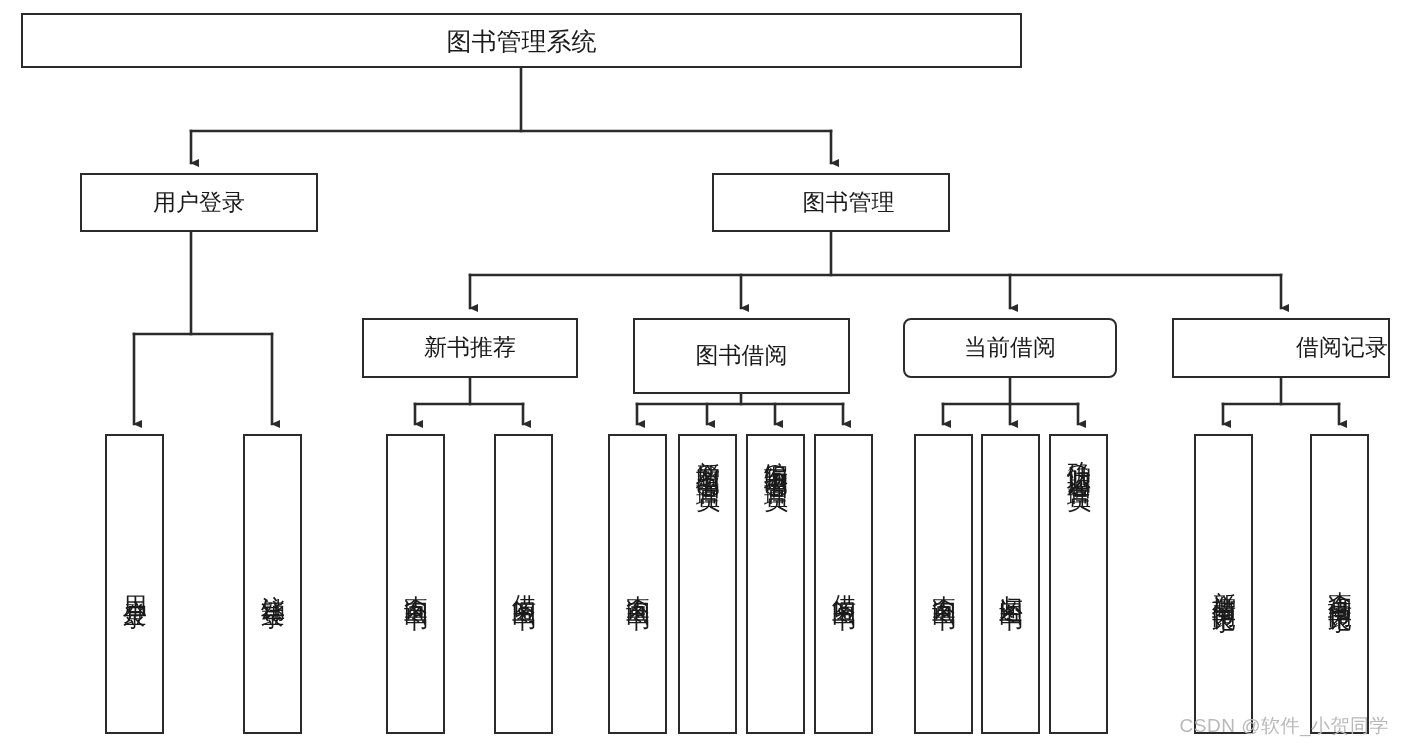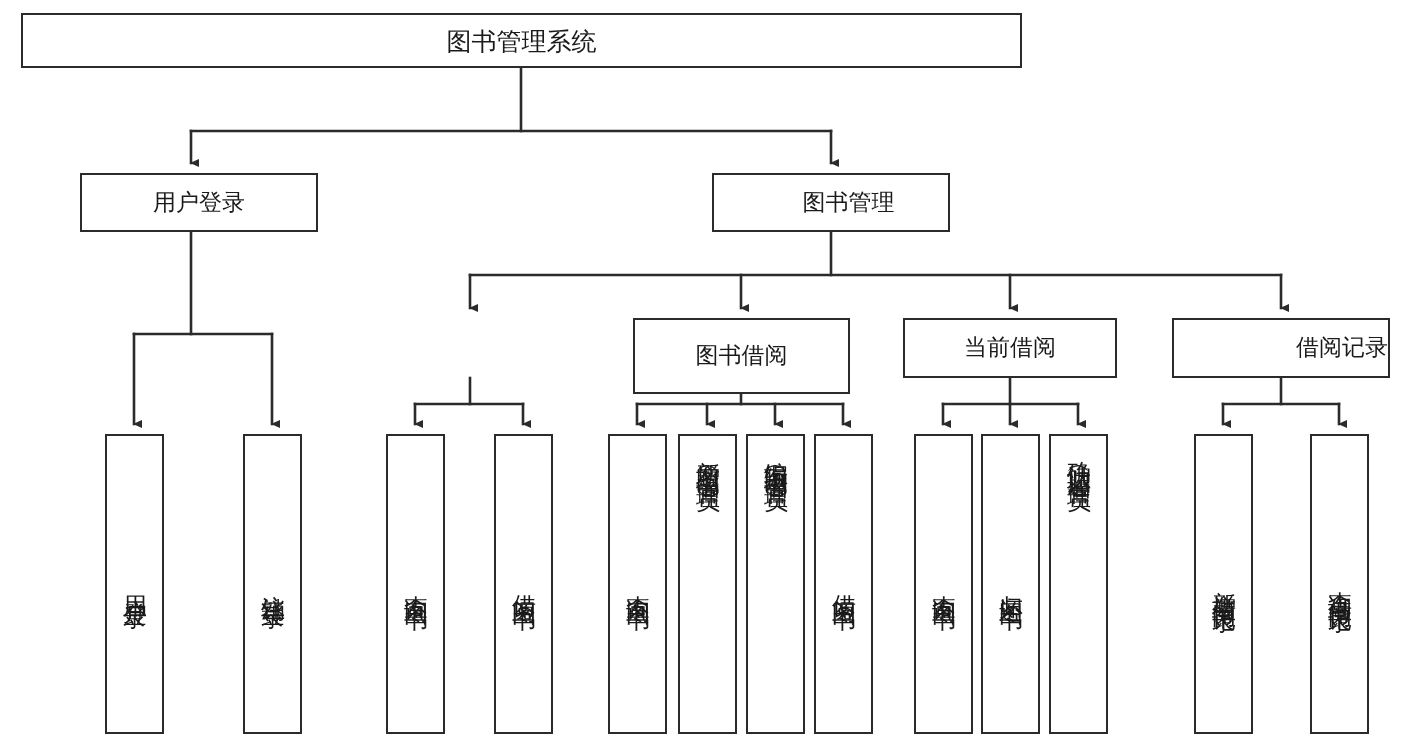--- a/index.html
+++ b/index.html
@@ -135,24 +135,27 @@
     <span class="node-label">图书管理系统</span>
   </div>
 
   <div class="node-box lvl1" style="left:80px; top:173px; width:238px; height:59px;">
     <span class="node-label">用户登录</span>
   </div>
   <div class="node-box lvl1" style="left:712px; top:173px; width:238px; height:59px;padding-left:35px;">
     <span class="node-label">图书管理</span>
   </div>
 
+  <div class="node-box lvl1" style="left:362px; top:318px; width:216px; height:60px;">
+    <span class="node-label">新书推荐</span>
+  </div>
   <div class="node-box lvl1" style="left:633px; top:318px; width:217px; height:76px;">
     <span class="node-label">图书借阅</span>
   </div>
-  <div class="node-box lvl1" style="left:903px; top:318px; width:214px; height:60px;">
+  <div class="node-box lvl1" style="left:903px; top:318px; width:214px; height:60px;border-radius:8px;">
     <span class="node-label">当前借阅</span>
   </div>
   <div class="node-box lvl1" style="left:1172px; top:318px; width:218px; height:60px;justify-content:flex-end;">
     <span class="node-label">借阅记录</span>
   </div>
 
   <div class="node-box lvl2 centered" style="left:105px; top:434px; width:59px; height:300px;">
     <span class="node-label">用户登录</span>
   </div>
   <div class="node-box lvl2 centered" style="left:243px; top:434px; width:59px; height:300px;">
@@ -189,14 +192,15 @@
     <span class="node-label">确认归还（管理员）</span>
   </div>
 
   <div class="node-box lvl2 centered" style="left:1194px; top:434px; width:59px; height:300px;">
     <span class="node-label">新增借阅记录</span>
   </div>
   <div class="node-box lvl2 centered" style="left:1310px; top:434px; width:59px; height:300px;">
     <span class="node-label">查询借阅记录</span>
   </div>
 
+  <div class="watermark">CSDN @软件_小贺同学</div>
 
 </div>
 
 </body></html>

